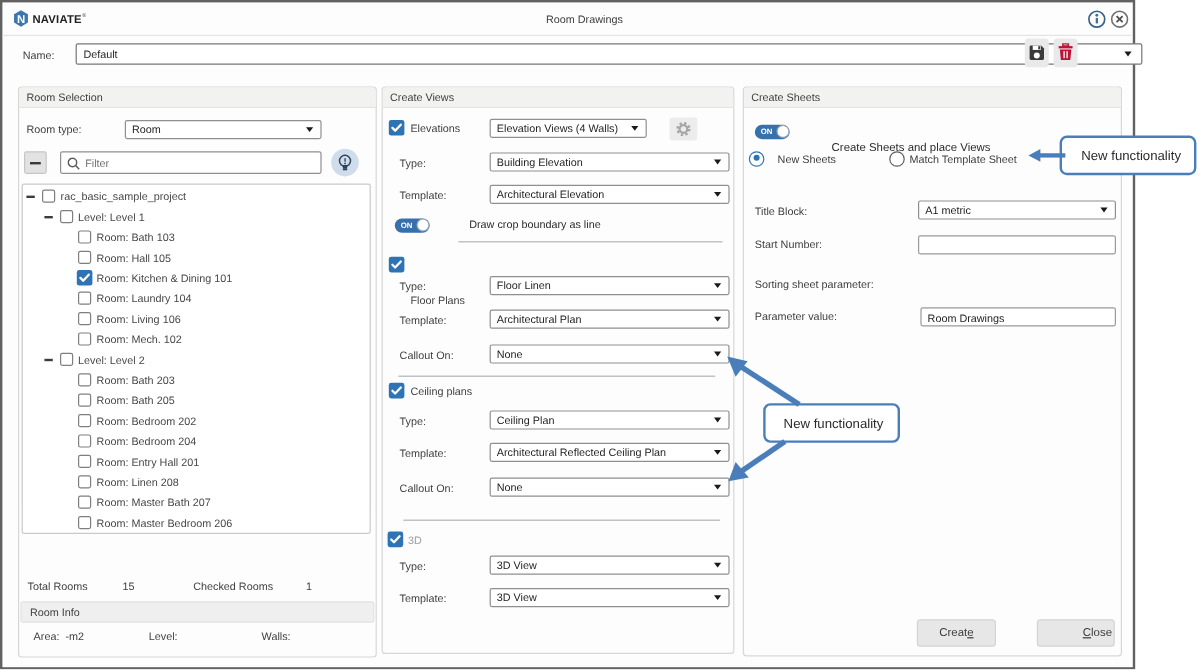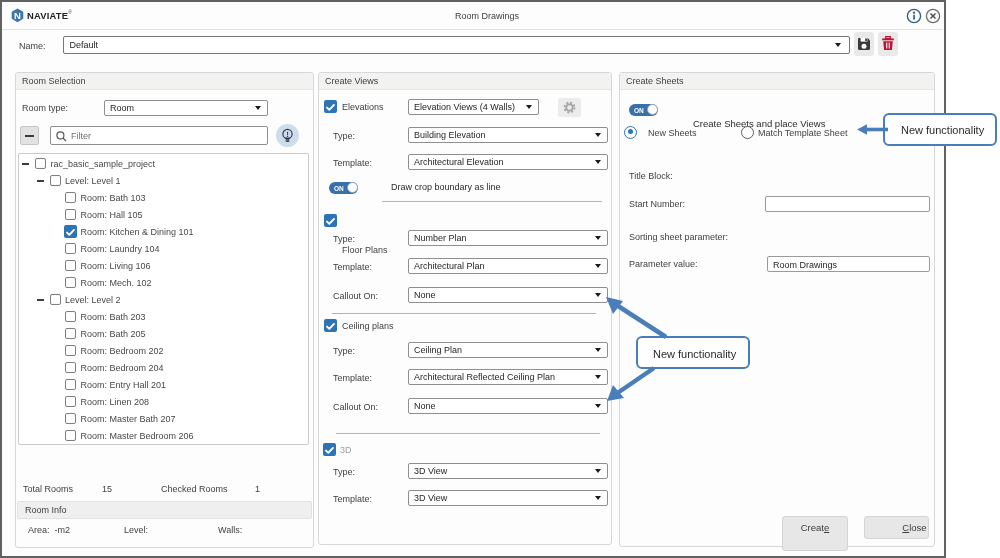--- a/index.html
+++ b/index.html
@@ -58,21 +58,21 @@
 
   <div class="abs" style="left:923px;top:6px;">
     <svg width="16" height="16" viewBox="0 0 16 16">
       <circle cx="8" cy="8" r="6.6" fill="none" stroke="#6e6e6e" stroke-width="1.3"></circle>
       <path d="M5.5 5.5 L10.5 10.5 M10.5 5.5 L5.5 10.5" stroke="#4f4f4f" stroke-width="1.5"></path>
     </svg>
   </div>
   <div class="abs" style="left:0;top:27px;width:941px;height:1px;background:#e3e3e3;"></div>
 
   <div class="lbl" style="left:17px;top:39px;">Name:</div>
-  <div class="combo" style="left:61px;top:33.5px;width:787px;height:18px;border-color:#767676;">
+  <div class="combo" style="left:61px;top:33.5px;width:889px;height:18px;border-color:#767676;">
     <span class="txt" style="left:5.5px;">Default</span>
         <span class="arr" style="right:8px;"></span>
   </div>
   <div class="abs" style="left:852px;top:30px;width:20px;height:24px;background:#e9e9e9;border-radius:3px;">
     <svg width="14" height="14" viewBox="0 0 14 14" style="position:absolute;left:3px;top:5px;">
       <path d="M1 2.2 C1 1.5 1.5 1 2.2 1 L10.6 1 L13 3.4 L13 11.8 C13 12.5 12.5 13 11.8 13 L2.2 13 C1.5 13 1 12.5 1 11.8 Z" fill="#3a3a3a"></path>
       <rect x="3.6" y="1" width="6.8" height="3.6" fill="#fff"></rect>
       <rect x="8.2" y="1.5" width="1.7" height="2.6" fill="#3a3a3a"></rect>
       <circle cx="7" cy="9.3" r="2.5" fill="#fff"></circle>
     </svg>
@@ -200,21 +200,21 @@
       </div>
   <div class="lbl" style="left:389px;top:180px;color:#2b2b2b;">Draw crop boundary as line</div>
   <div class="sep" style="left:380px;top:199px;width:220px;"></div>
 
   <div class="cbc" style="left:322px;top:211.5px;"><svg width="13" height="13" viewBox="0 0 13 13">
           <path d="M3 6.6 L5.3 8.9 L10 3.9" stroke="#fff" stroke-width="1.9" fill="none" stroke-linecap="round" stroke-linejoin="round"></path>
         </svg></div>
   <div class="lbl" style="left:340px;top:214px;margin-top:29px;">Floor Plans</div>
   <div class="lbl" style="left:331px;top:231.5px;">Type:</div>
   <div class="combo" style="left:406px;top:228px;width:200px;height:16px;">
-    <span class="txt">Number Plan</span>
+    <span class="txt">Floor Linen</span>
         <span class="arr"></span>
   </div>
   <div class="lbl" style="left:331px;top:259.5px;">Template:</div>
   <div class="combo" style="left:406px;top:256px;width:200px;height:16px;">
     <span class="txt">Architectural Plan</span>
         <span class="arr"></span>
   </div>
   <div class="lbl" style="left:331px;top:288.5px;">Callout On:</div>
   <div class="combo" style="left:406px;top:285px;width:200px;height:16px;">
     <span class="txt">None</span>
@@ -268,29 +268,33 @@
   <div class="abs" style="left:691px;top:116px;font-size:9.5px;color:#2b2b2b;">Create Sheets and place Views</div>
 
   <div class="abs" style="left:622px;top:123.5px;width:13px;height:13px;border:1.5px solid #2e74b5;border-radius:50%;background:#fff;">
     <div style="position:absolute;left:2.5px;top:2.5px;width:5px;height:5px;border-radius:50%;background:#2e74b5;"></div>
   </div>
   <div class="lbl" style="left:646px;top:125.5px;">New Sheets</div>
   <div class="abs" style="left:738.5px;top:123.5px;width:13px;height:13px;border:1.5px solid #5d5d5d;border-radius:50%;background:#fff;"></div>
   <div class="lbl" style="left:756px;top:125.5px;">Match Template Sheet</div>
 
   <div class="lbl" style="left:627px;top:168.5px;">Title Block:</div>
+  <div class="combo" style="left:763px;top:165px;width:165px;height:16px;">
+    <span class="txt">A1 metric</span>
+        <span class="arr"></span>
+  </div>
   <div class="lbl" style="left:627px;top:197px;">Start Number:</div>
   <div class="tbox" style="left:763px;top:193.5px;width:165px;height:16px;border-color:#9a9a9a;"></div>
   <div class="lbl" style="left:627px;top:230px;">Sorting sheet parameter:</div>
   <div class="lbl" style="left:627px;top:257px;">Parameter value:</div>
   <div class="tbox" style="left:765px;top:253.5px;width:163px;height:16px;border-color:#9a9a9a;">
     <span style="position:absolute;left:5px;top:3px;font-size:9px;color:#1f1f1f;">Room Drawings</span>
   </div>
 
-  <div class="btn" style="left:780px;top:514px;width:66px;height:35px;line-height:22px;">Creat<span style="text-decoration:underline;">e</span></div>
+  <div class="btn" style="left:762px;top:514px;width:66px;height:23px;line-height:22px;">Creat<span style="text-decoration:underline;">e</span></div>
   <div class="btn" style="left:862px;top:514px;width:65px;height:23px;line-height:22px;padding-left:36px;"><span style="text-decoration:underline;">C</span>lose</div>
 </div>
 
 <div class="callout" style="left:636px;top:336px;width:114px;height:33px;">
   <span style="position:absolute;left:15px;top:9.5px;">New functionality</span>
 </div>
 <svg class="abs" style="left:595px;top:285px;pointer-events:none;" width="170" height="130" viewBox="0 0 170 130">
   <line x1="71" y1="52" x2="20" y2="19" stroke="#4a7ebb" stroke-width="4.5"></line>
   <polygon points="11,12 28,16 18,29" fill="#4a7ebb"></polygon>
   <line x1="59" y1="83" x2="21" y2="109" stroke="#4a7ebb" stroke-width="4.5"></line>

